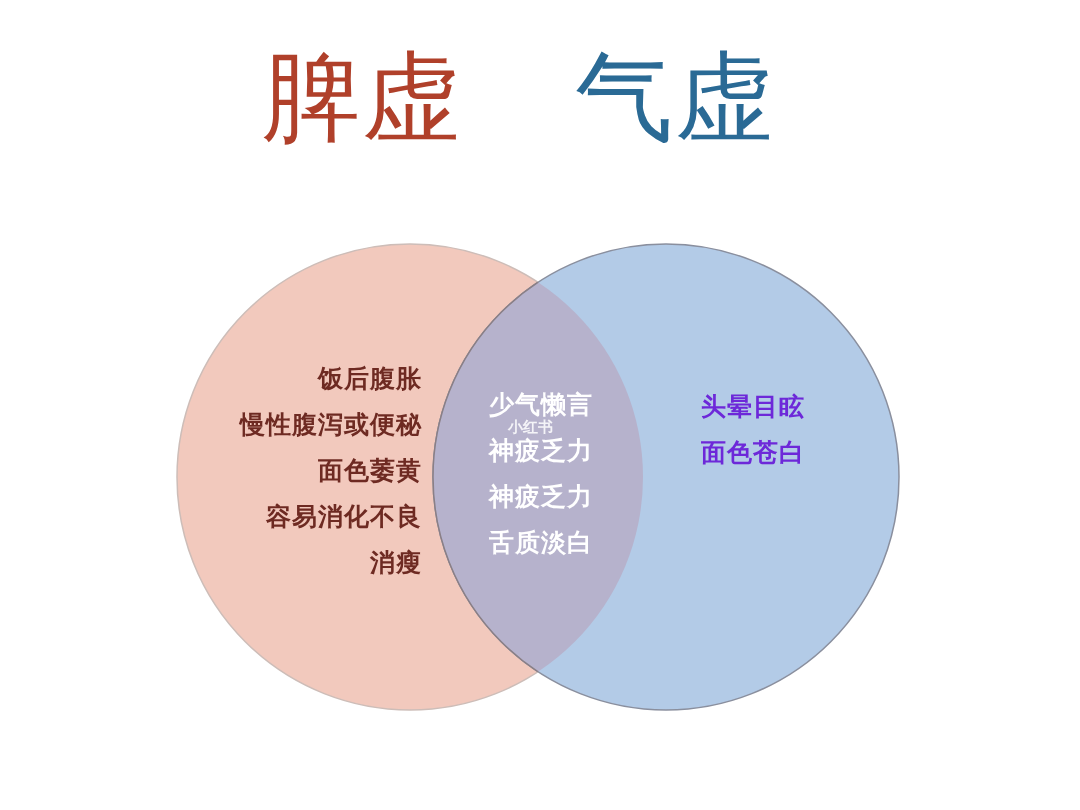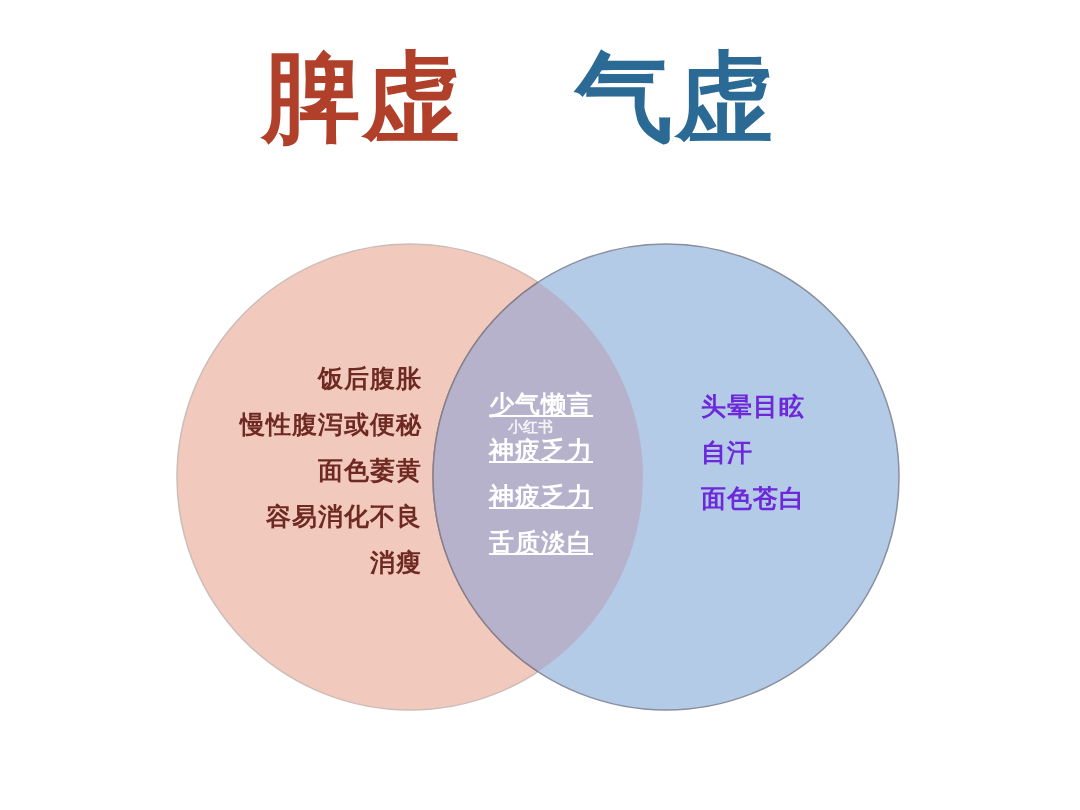--- a/index.html
+++ b/index.html
@@ -2,32 +2,32 @@
 <html><head>
 <meta charset="utf-8">
 <style>
   html, body { margin: 0; padding: 0; }
   body {
     width: 1080px; height: 810px; background: #ffffff; position: relative; overflow: hidden;
     font-family: "DejaVu Sans", "Liberation Sans", sans-serif;
   }
   .title {
     position: absolute; top: 48px; font-family: "DejaVu Serif", "Liberation Serif", serif;
-    font-size: 98px; font-weight: bold; line-height: 1; letter-spacing: 2px;
+    font-size: 98px; font-weight: normal; line-height: 1; letter-spacing: 2px;
   }
   .title-left { left: 262px; color: #b0402a; }
   .title-right { left: 575px; color: #2a6a95; }
   svg.venn { position: absolute; left: 0; top: 0; }
   .txt {
     position: absolute; font-weight: bold; font-size: 25px; line-height: 46px;
     letter-spacing: 1px;
   }
   .txt div { white-space: nowrap; }
   .left-txt { left: 190px; width: 232px; top: 356px; text-align: right; color: #6e2a22; }
-  .mid-txt { left: 474px; width: 134px; top: 382px; text-align: center; color: #ffffff; text-decoration: underline; }
+  .mid-txt { left: 474px; width: 134px; top: 382px; text-align: center; color: #ffffff; }
   .right-txt { left: 701px; top: 384px; text-align: left; color: #6d28d9; }
   .watermark {
     position: absolute; left: 508px; top: 418px; font-size: 15px; font-weight: bold;
     color: rgba(255,255,255,0.85); letter-spacing: 0; text-align: center;
   }
 </style>
 </head>
 <body>
 
 <div class="title title-left">脾虚</div>
@@ -55,15 +55,14 @@
   <div>少气懒言</div>
   <div>神疲乏力</div>
   <div>神疲乏力</div>
   <div>舌质淡白</div>
 </div>
 
 <div class="watermark">小红书</div>
 
 <div class="txt right-txt">
   <div>头晕目眩</div>
-  <div>自汗</div>
   <div>面色苍白</div>
 </div>
 
 </body></html>

